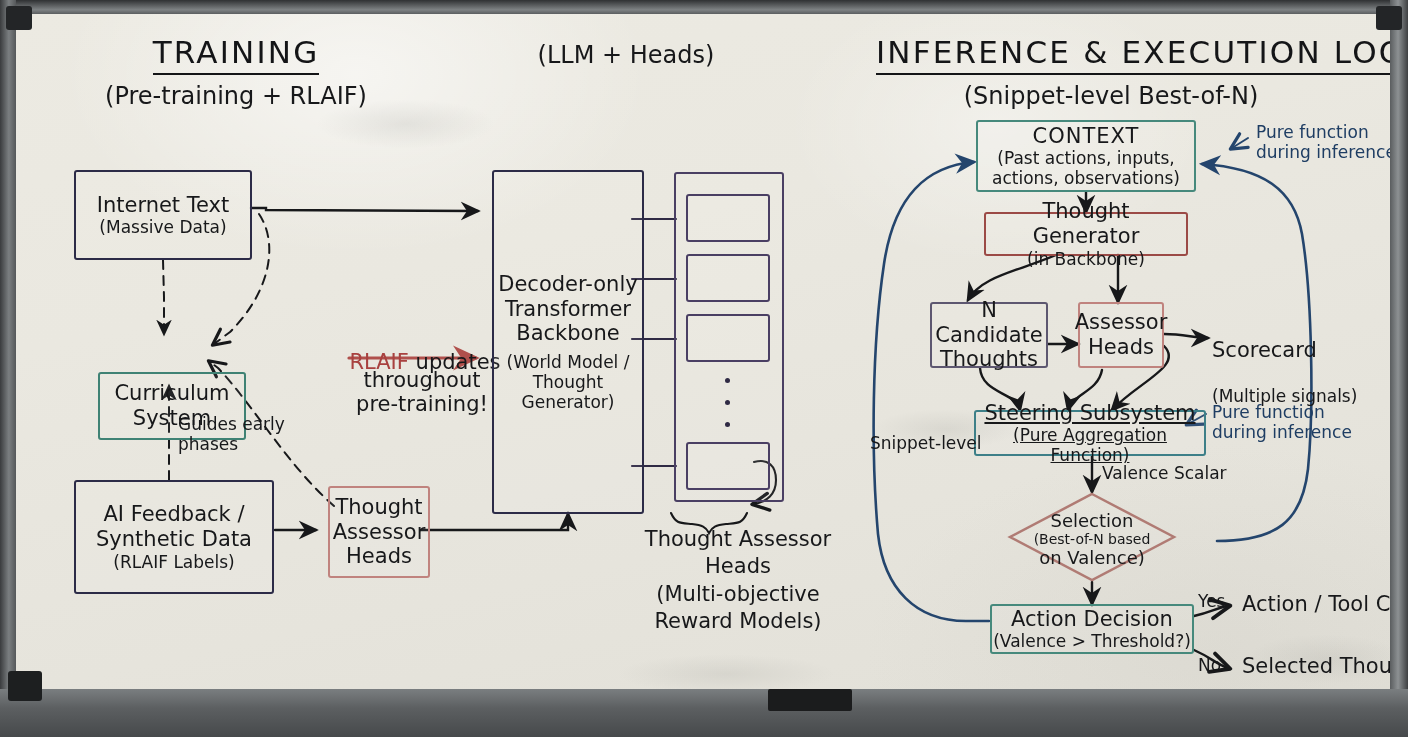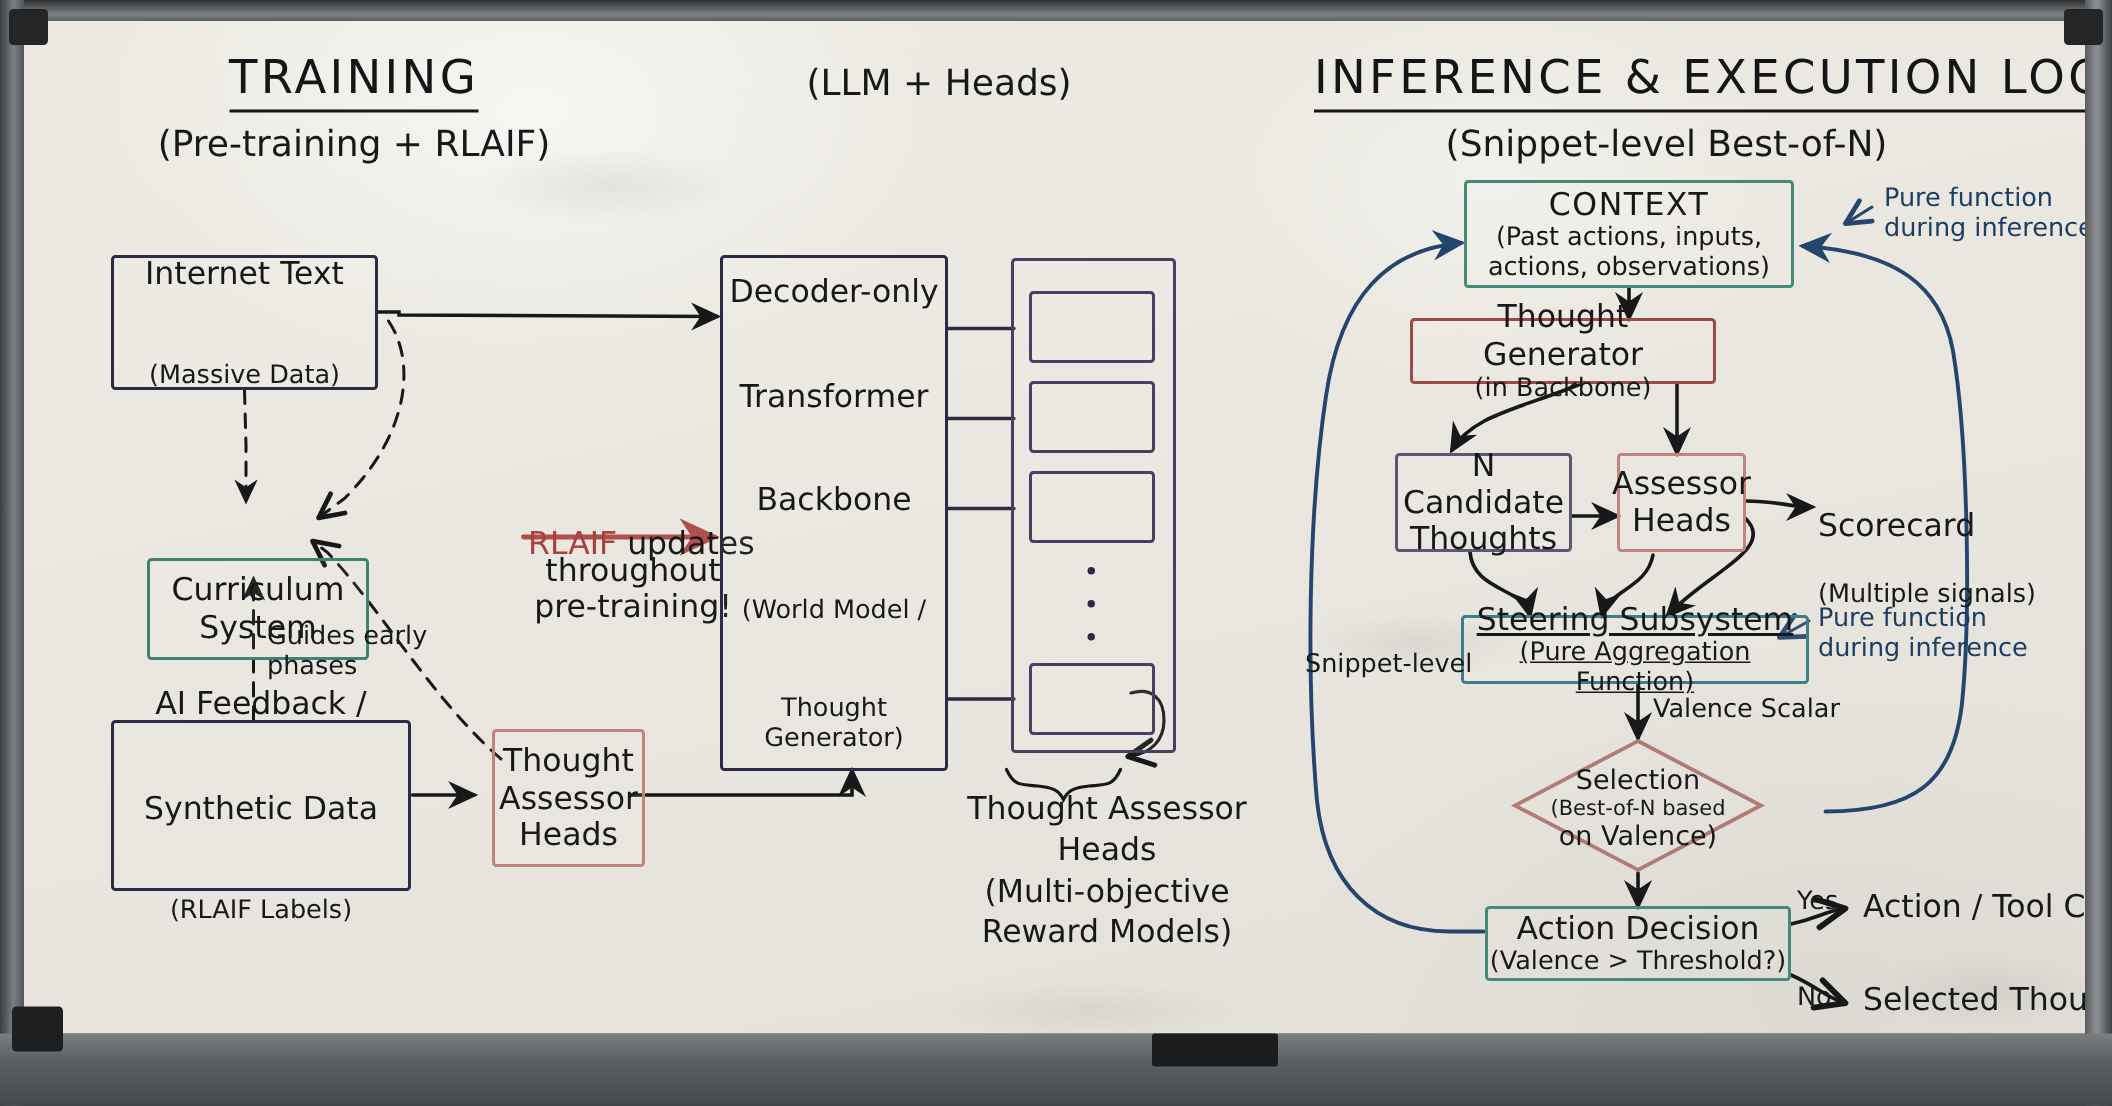--- a/index.html
+++ b/index.html
@@ -68,21 +68,21 @@
     display: flex; flex-direction: column;
     align-items: center; justify-content: center;
     background: rgba(255,255,255,0.06);
     border: 2.5px solid #2f2a44;
     border-radius: 3px;
     text-align: center;
     color: #17181a;
   }
   .box .t1 { font-size: 21px; line-height: 1.18; }
   .box .t2 { font-size: 17px; line-height: 1.18; }
-  .b-navy  { border-color: #2c2b47; gap: 45px; }
+  .b-navy  { border-color: #2c2b47; }
   .b-teal  { border-color: #3f8274; margin-top: 33px; }
   .b-teal2 { border-color: #46897c; }
   .b-red   { border-color: #9b4a46; }
   .b-pink  { border-color: #c0837e; }
   .b-purple{ border-color: #4a3f63; }
   .b-cyan  { border-color: #3d7f88; }
   .b-grey  { border-color: #5d5770; }
 
   
   svg.overlay { position:absolute; left:0; top:0; width:1374px; height:675px; overflow:visible; }
@@ -231,27 +231,27 @@
       <div class="t1">Synthetic Data</div>
       <div class="t2">(RLAIF Labels)</div>
     </div>
 
     <div class="box b-pink" style="left:312px; top:472px; width:102px; height:92px;">
       <div class="t1">Thought</div>
       <div class="t1">Assessor</div>
       <div class="t1">Heads</div>
     </div>
 
-    <div class="lbl lbl-big" style="left:336px; top:312px; width:170px; ">
+    <div class="lbl lbl-big" style="left:324px; top:312px; width:170px; text-align:center;">
       <span class="lbl-red">RLAIF</span><span> updates</span>
     </div>
     <div class="lbl lbl-big lbl-c" style="left:318px; top:354px; width:176px;">throughout
 pre-training!</div>
 
-    <div class="box b-navy" style="left:464px; top:156px; width:152px; height:344px;">
+    <div class="box b-navy" style="left:476px; top:156px; width:152px; height:344px;">
       <div class="t1">Decoder-only</div>
       <div class="t1">Transformer</div>
       <div class="t1">Backbone</div>
       <div class="t2" style="margin-top:6px;">(World Model /</div>
       <div class="t2">Thought Generator)</div>
     </div>
 
     <div class="box b-purple" style="left:658px; top:158px; width:110px; height:330px;"></div>
     <div class="box b-purple" style="left:670px; top:180px; width:84px; height:48px;"></div>
     <div class="box b-purple" style="left:670px; top:240px; width:84px; height:48px;"></div>
@@ -265,21 +265,21 @@
 Heads
 (Multi-objective
 Reward Models)</div>
 
     <div class="box b-teal2" style="left:960px; top:106px; width:220px; height:72px;">
       <div class="t1" style="letter-spacing:1px;">CONTEXT</div>
       <div class="t2">(Past actions, inputs,</div>
       <div class="t2">actions, observations)</div>
     </div>
 
-    <div class="box b-red" style="left:924px; top:198px; width:204px; height:44px;">
+    <div class="box b-red" style="left:968px; top:198px; width:204px; height:44px;">
       <div class="t1">Thought Generator</div>
       <div class="t2">(in Backbone)</div>
     </div>
 
     <div class="box b-grey" style="left:914px; top:288px; width:118px; height:66px;">
       <div class="t1">N Candidate</div>
       <div class="t1">Thoughts</div>
     </div>
 
     <div class="box b-pink" style="left:1062px; top:288px; width:86px; height:66px;">

